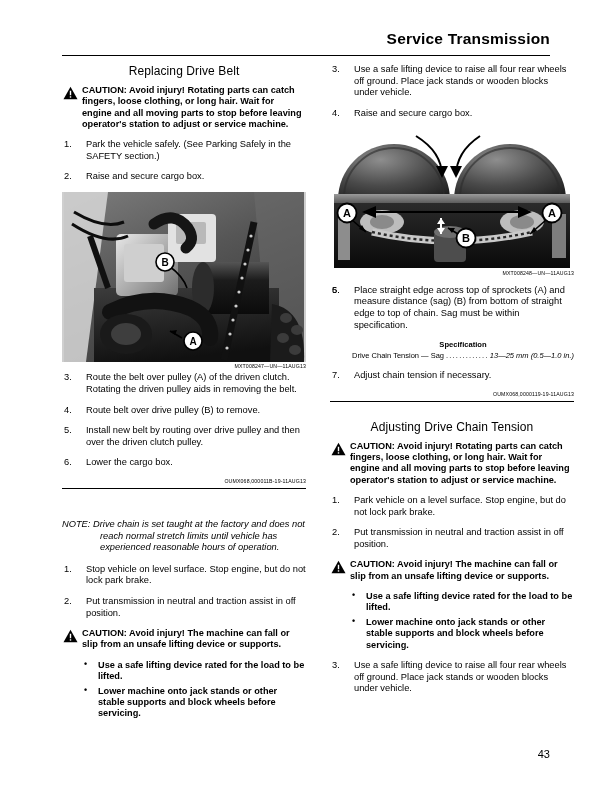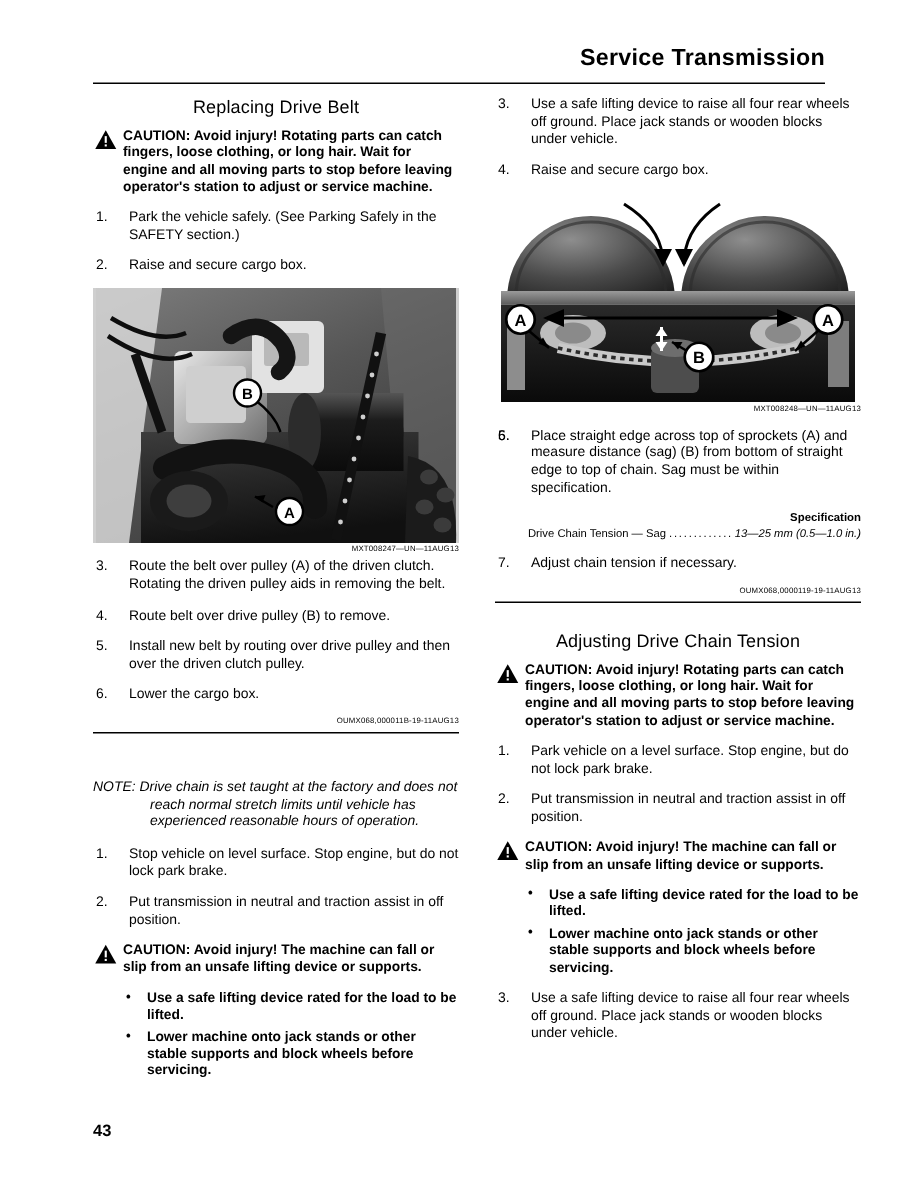--- a/index.html
+++ b/index.html
@@ -143,21 +143,21 @@
     letter-spacing: 0.15px;
     margin-top: 1.5px;
     color: #000;
     font-family: "Liberation Sans", sans-serif;
   }
   
   .spec {
     margin: 2px 0 10px 22px;
   }
   .spec-head {
-    text-align: right;
+    text-align: center;
     font-size: 7.6px;
     font-weight: bold;
     margin-bottom: 2px;
   }
   .spec-row {
     font-size: 7.5px;
     display: flex;
     align-items: baseline;
     white-space: nowrap;
   }
@@ -181,23 +181,23 @@
   .col-rule {
     border-top: 1.2px solid #000;
     margin-top: 4px;
   }
   
   .footer {
     position: absolute;
     bottom: 32px;
     left: 62px;
     width: 488px;
-    text-align: left;
+    text-align: right;
     font-size: 11px;
-    font-weight: bold;
+    font-weight: normal;
   }
 </style>
 </head>
 <body>
 
 <div class="page">
 
   <div class="page-header">
     <div class="title">Service Transmission</div>
   </div>

